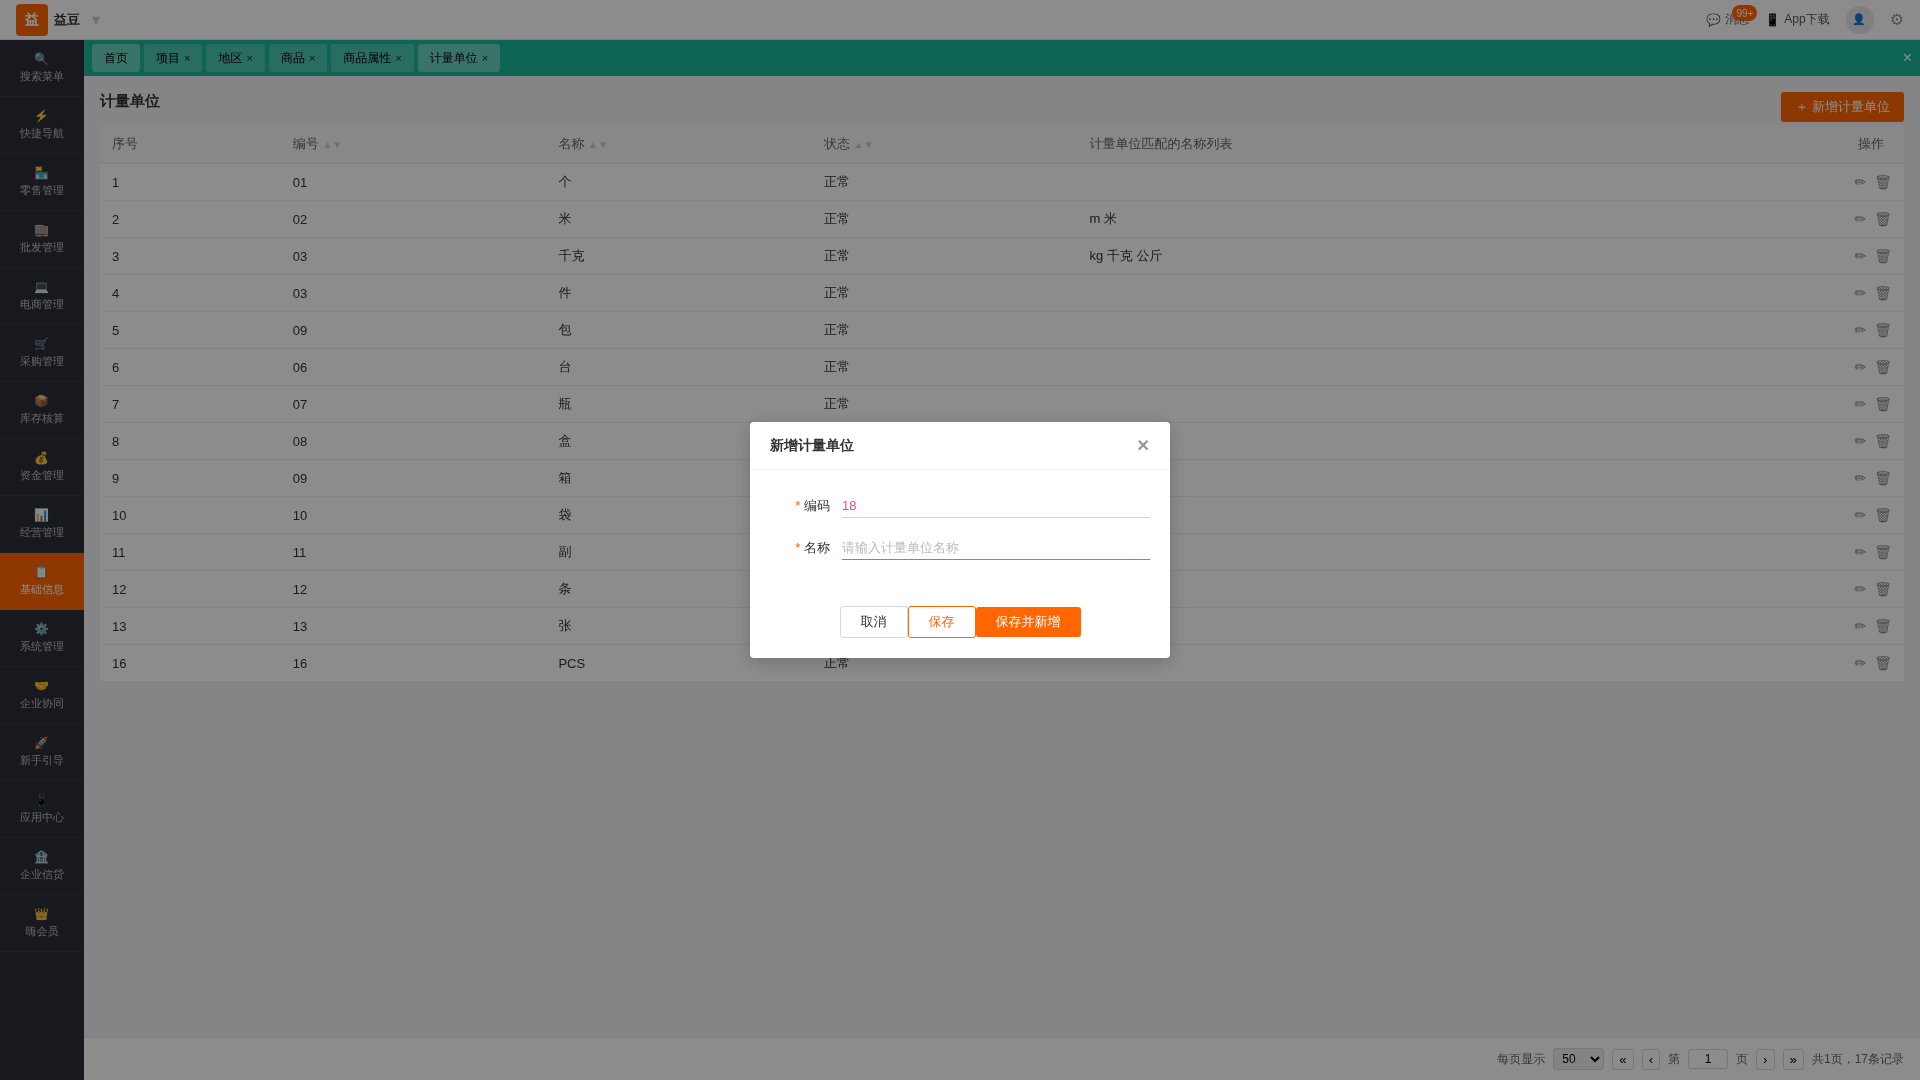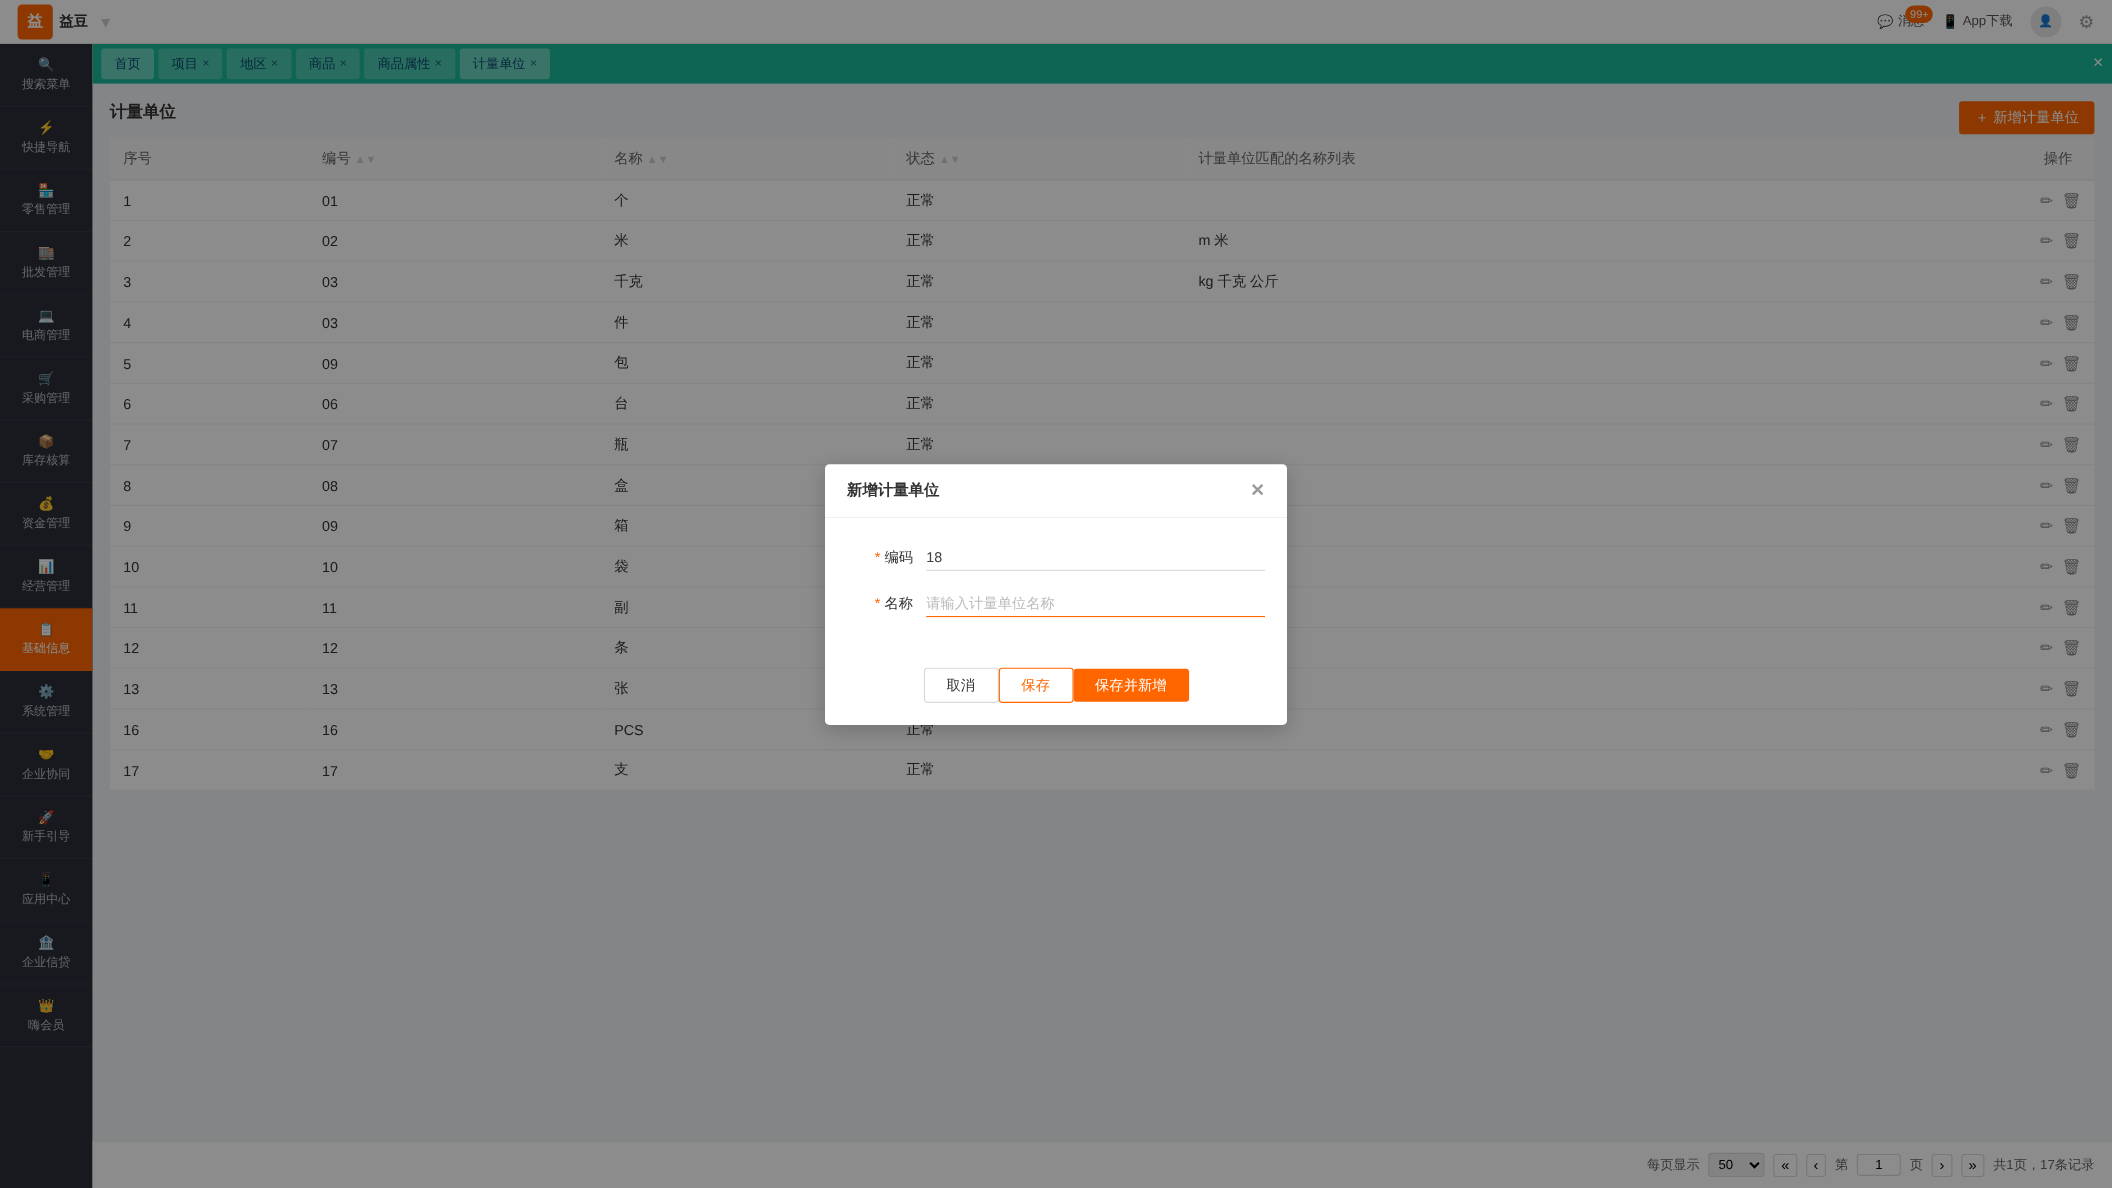--- a/index.html
+++ b/index.html
@@ -57,21 +57,21 @@
       background: #1db89a;
       display: flex;
       align-items: center;
       height: 36px;
       padding: 0 8px;
       flex-shrink: 0;
     }
     .tab {
       display: flex; align-items: center; gap: 4px;
       padding: 0 12px; height: 28px; margin-right: 4px;
-      background: rgba(255,255,255,0.2); color: #0c4a6e;
+      background: rgba(255,255,255,0.2); color: #000000;
       border-radius: 3px; font-size: 12px; cursor: pointer;
       white-space: nowrap;
     }
     .tab.active { background: rgba(255,255,255,0.35); }
     .tab .close-x { font-size: 11px; opacity: 0.8; }
     .tabbar-close { margin-left: auto; color: #fff; cursor: pointer; font-size: 16px; }
 
     
     .page-content { flex: 1; padding: 16px; overflow-y: auto; position: relative; }
 
@@ -127,21 +127,21 @@
     .form-row {
       display: flex; align-items: center; margin-bottom: 18px;
     }
     .form-label {
       width: 60px; text-align: right; margin-right: 12px;
       font-size: 13px; color: #333; flex-shrink: 0;
     }
     .form-label.required::before { content: "* "; color: #f60; }
     .form-input {
       flex: 1; border: none; border-bottom: 1px solid #d9d9d9;
-      padding: 4px 0; font-size: 13px; outline: none; color: #404040;
+      padding: 4px 0; font-size: 13px; outline: none; color: #ec4899;
     }
     .form-input.focused { border-bottom-color: #f60; }
     .form-input::placeholder { color: #bbb; }
     .dialog-footer {
       display: flex; align-items: center; justify-content: center;
       padding: 12px 8px 20px; 
     }
     .btn-cancel {
       padding: 6px 20px; border: 1px solid #d9d9d9; border-radius: 3px;
       background: #fff; cursor: pointer; font-size: 13px; color: #333;
@@ -474,33 +474,20 @@
     <td>PCS</td>
     <td><span class="status-normal">正常</span></td>
     <td></td>
     <td>
       <div class="action-btns" style="justify-content:flex-end;">
         <span class="edit-btn">✏</span>
         <span class="del-btn">🗑</span>
       </div>
     </td>
   </tr>
-            <tr>
-    <td>17</td>
-    <td>17</td>
-    <td>支</td>
-    <td><span class="status-normal">正常</span></td>
-    <td></td>
-    <td>
-      <div class="action-btns" style="justify-content:flex-end;">
-        <span class="edit-btn">✏</span>
-        <span class="del-btn">🗑</span>
-      </div>
-    </td>
-  </tr>
           </tbody>
       </table>
     </div>
 
     <div class="pagination">
       <span>每页显示</span>
       <select class="page-select">
         <option>50</option>
         <option>10</option>
         <option>20</option>

